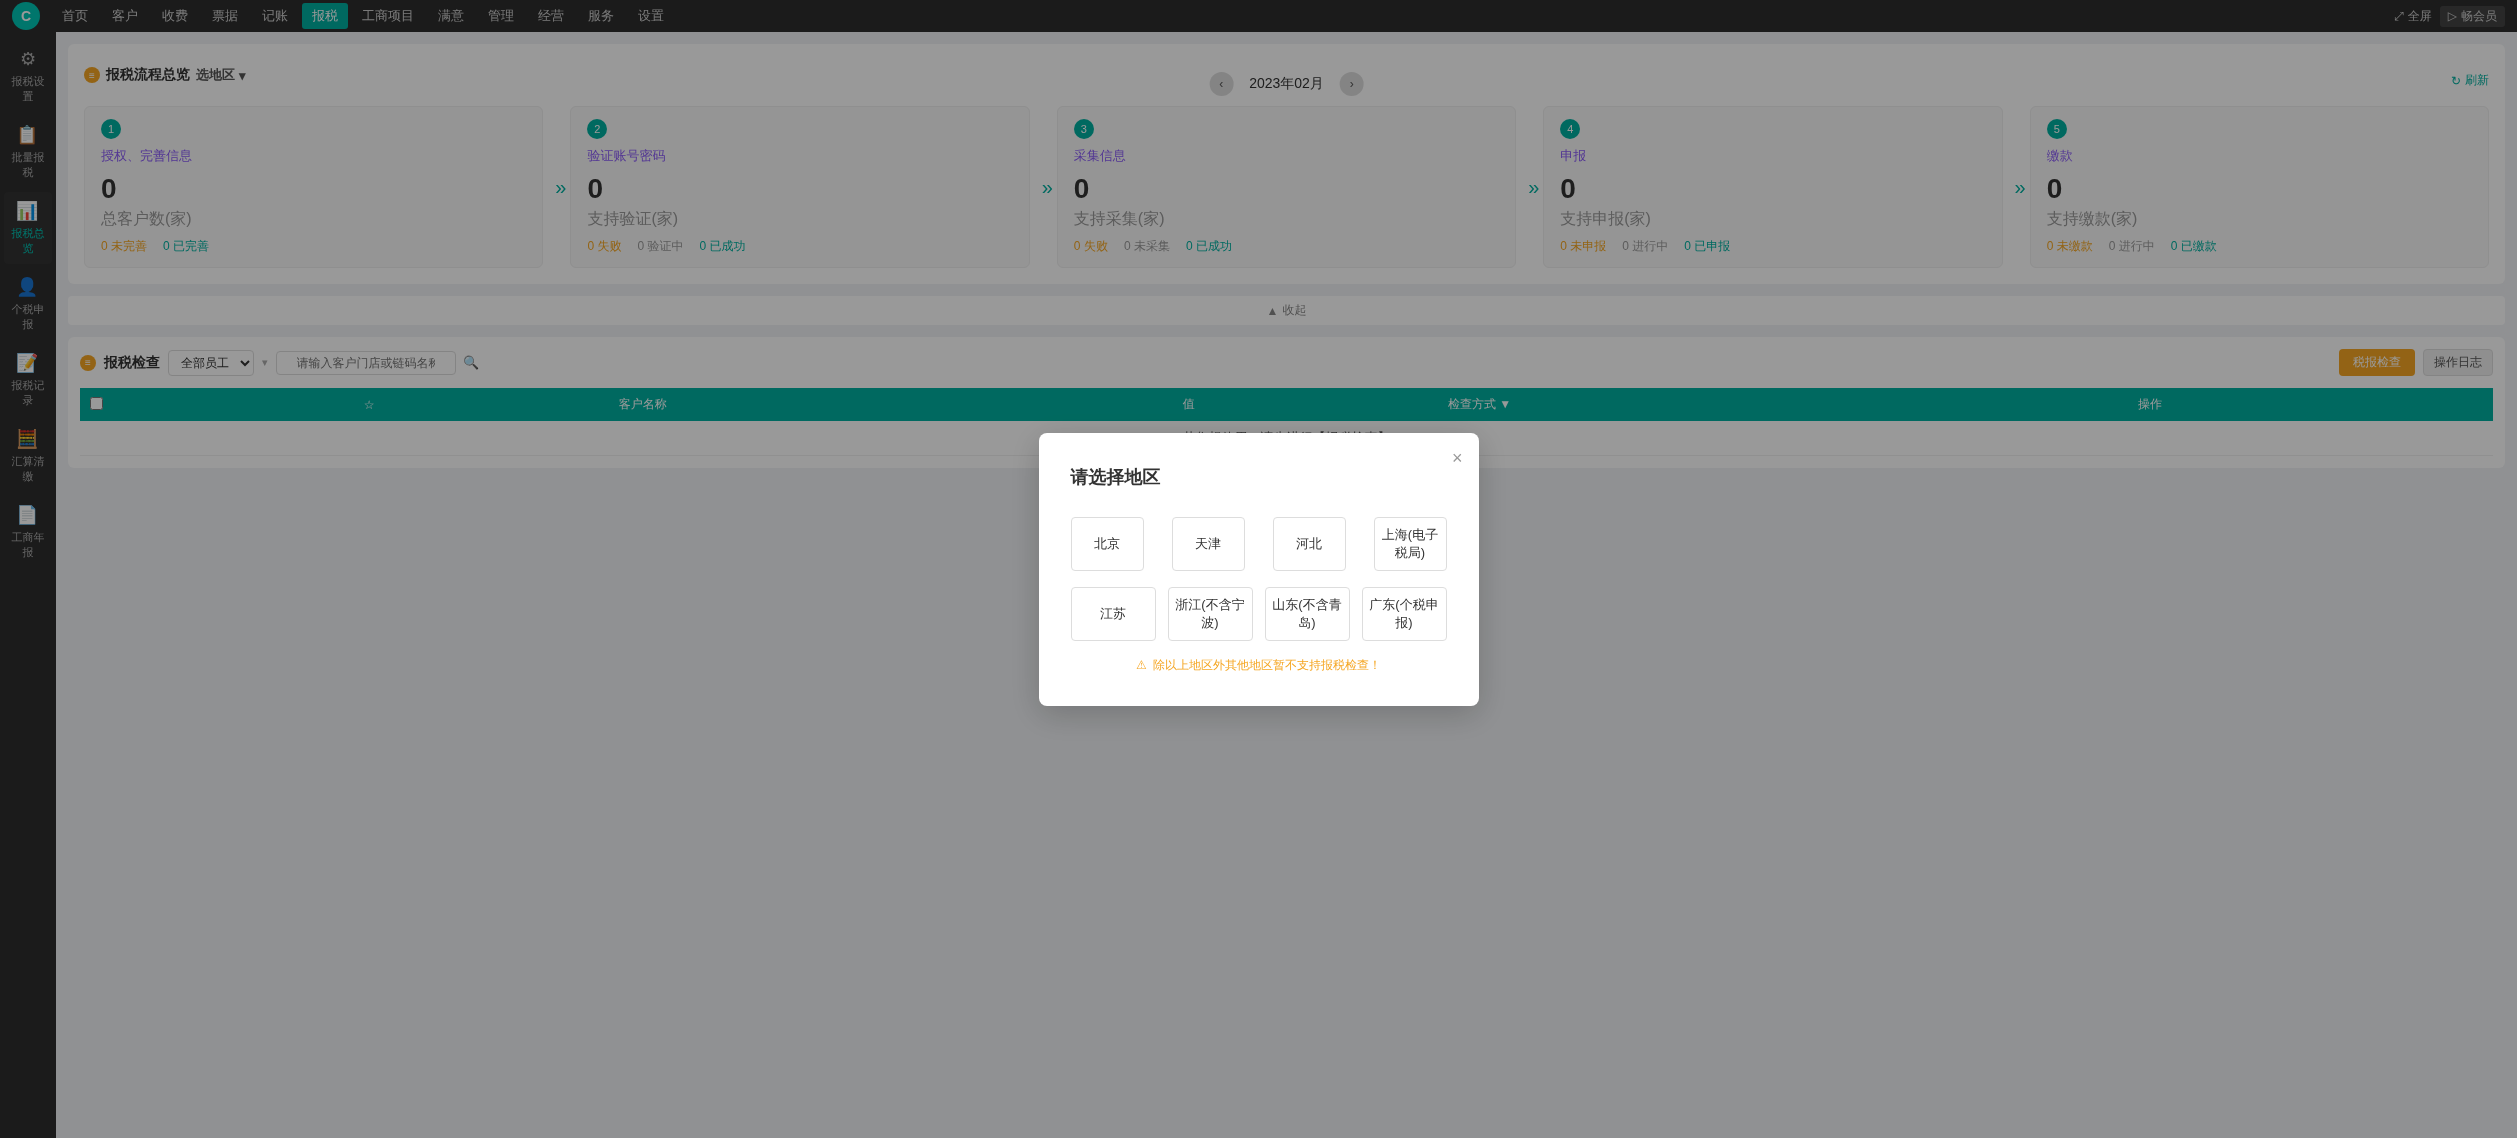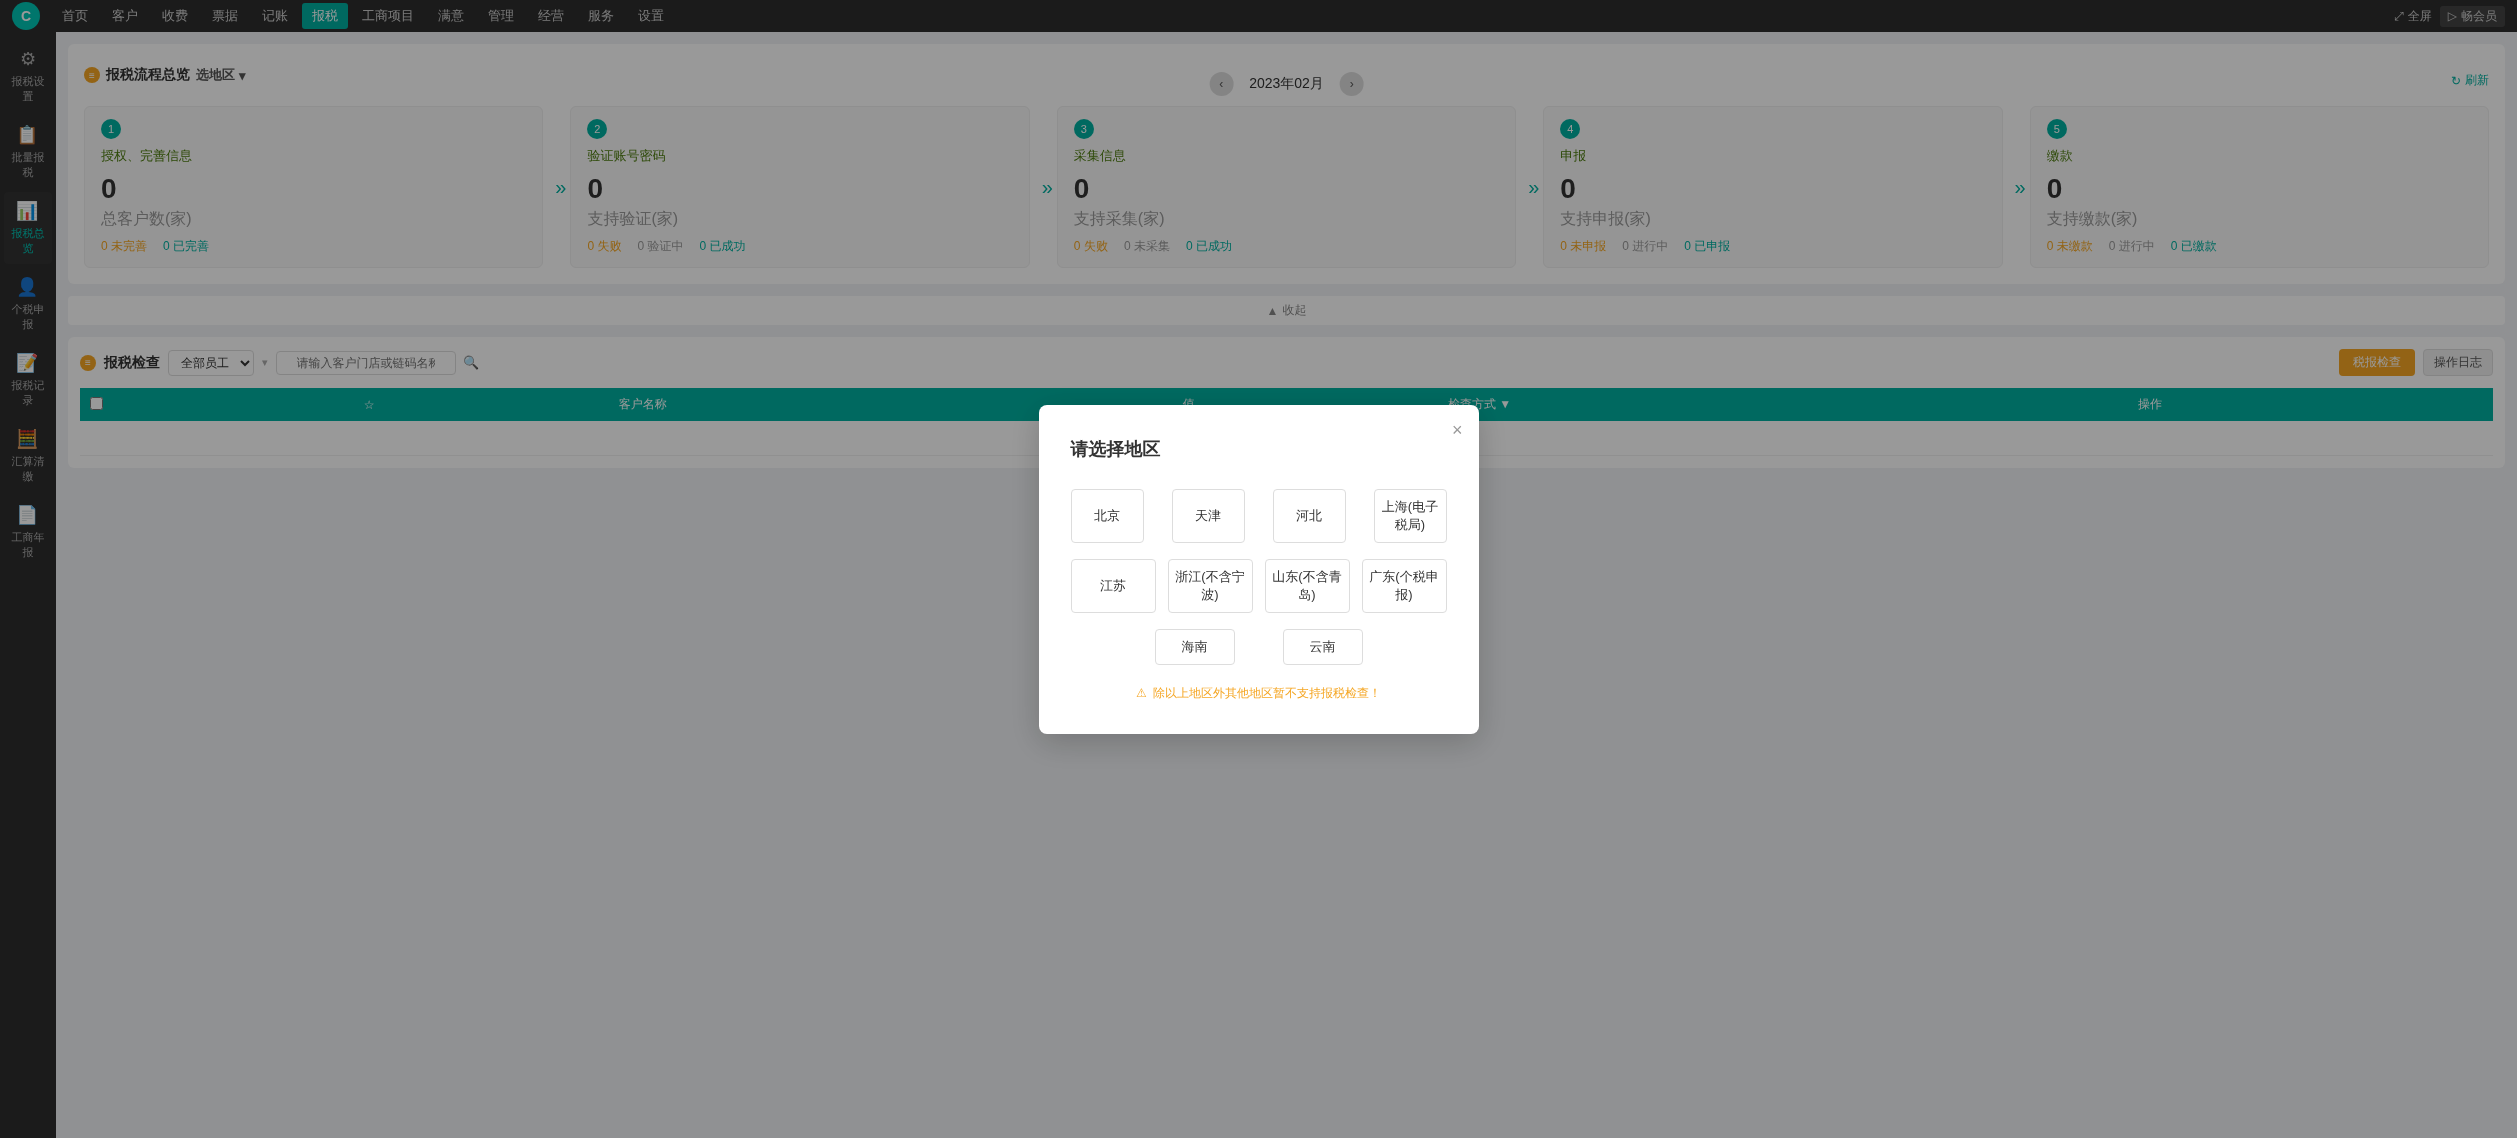--- a/index.html
+++ b/index.html
@@ -189,21 +189,21 @@
       background: #00b0a0;
       color: white;
       font-size: 11px;
       display: flex;
       align-items: center;
       justify-content: center;
       margin-bottom: 8px;
     }
     .flow-step-title {
       font-size: 13px;
-      color: #4d7c0f;
+      color: #8b5cf6;
       margin-bottom: 8px;
     }
     .flow-step-count {
       font-size: 28px;
       font-weight: bold;
       color: #333;
       margin-bottom: 4px;
     }
     .flow-step-subtitle {
       font-size: 16px;
@@ -613,23 +613,19 @@
       <button class="region-btn">上海(电子税局)</button>
     </div>
 
     <div class="region-grid-row2">
       <button class="region-btn">江苏</button>
       <button class="region-btn">浙江(不含宁波)</button>
       <button class="region-btn">山东(不含青岛)</button>
       <button class="region-btn">广东(个税申报)</button>
     </div>
 
-    <div style="display:flex;justify-content:center;gap:48px;margin-bottom:20px;">
-      <button class="region-btn" style="min-width:80px;">海南</button>
-      <button class="region-btn" style="min-width:80px;">云南</button>
-    </div>
 
     <div class="modal-warning">
       <span>⚠</span>
       <span>除以上地区外其他地区暂不支持报税检查！</span>
     </div>
   </div>
 </div>
 
 </body></html>

